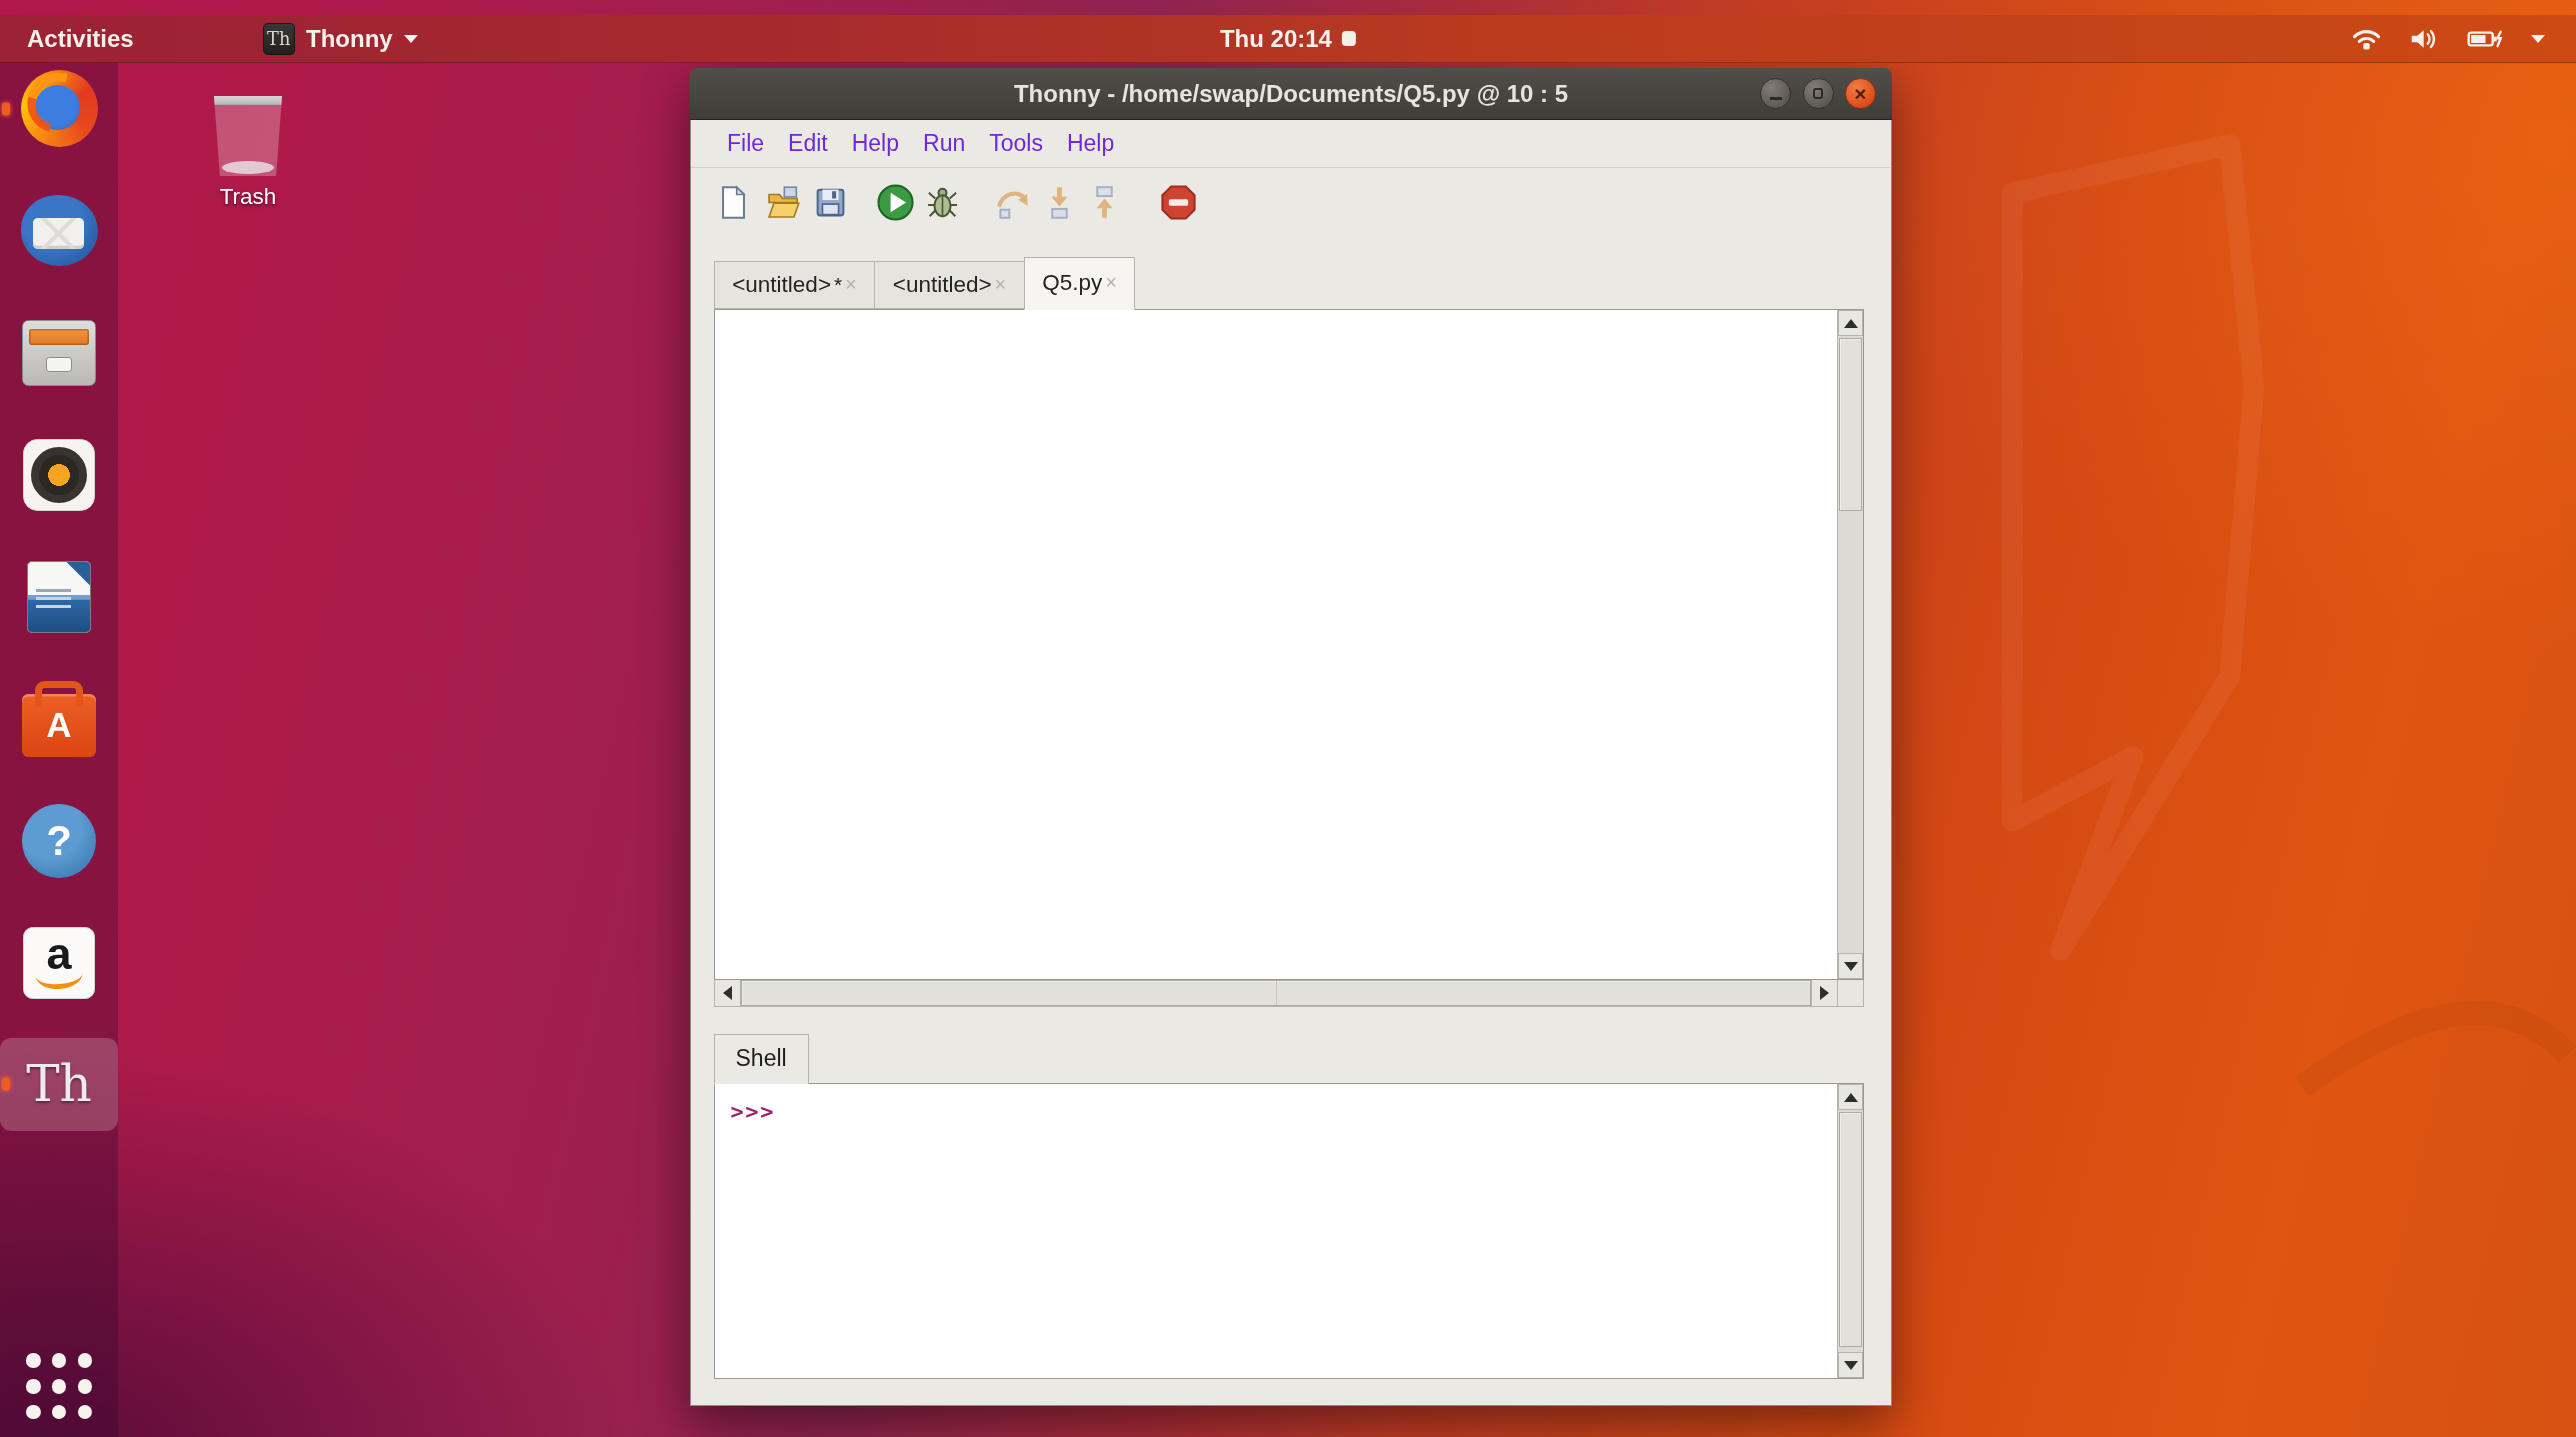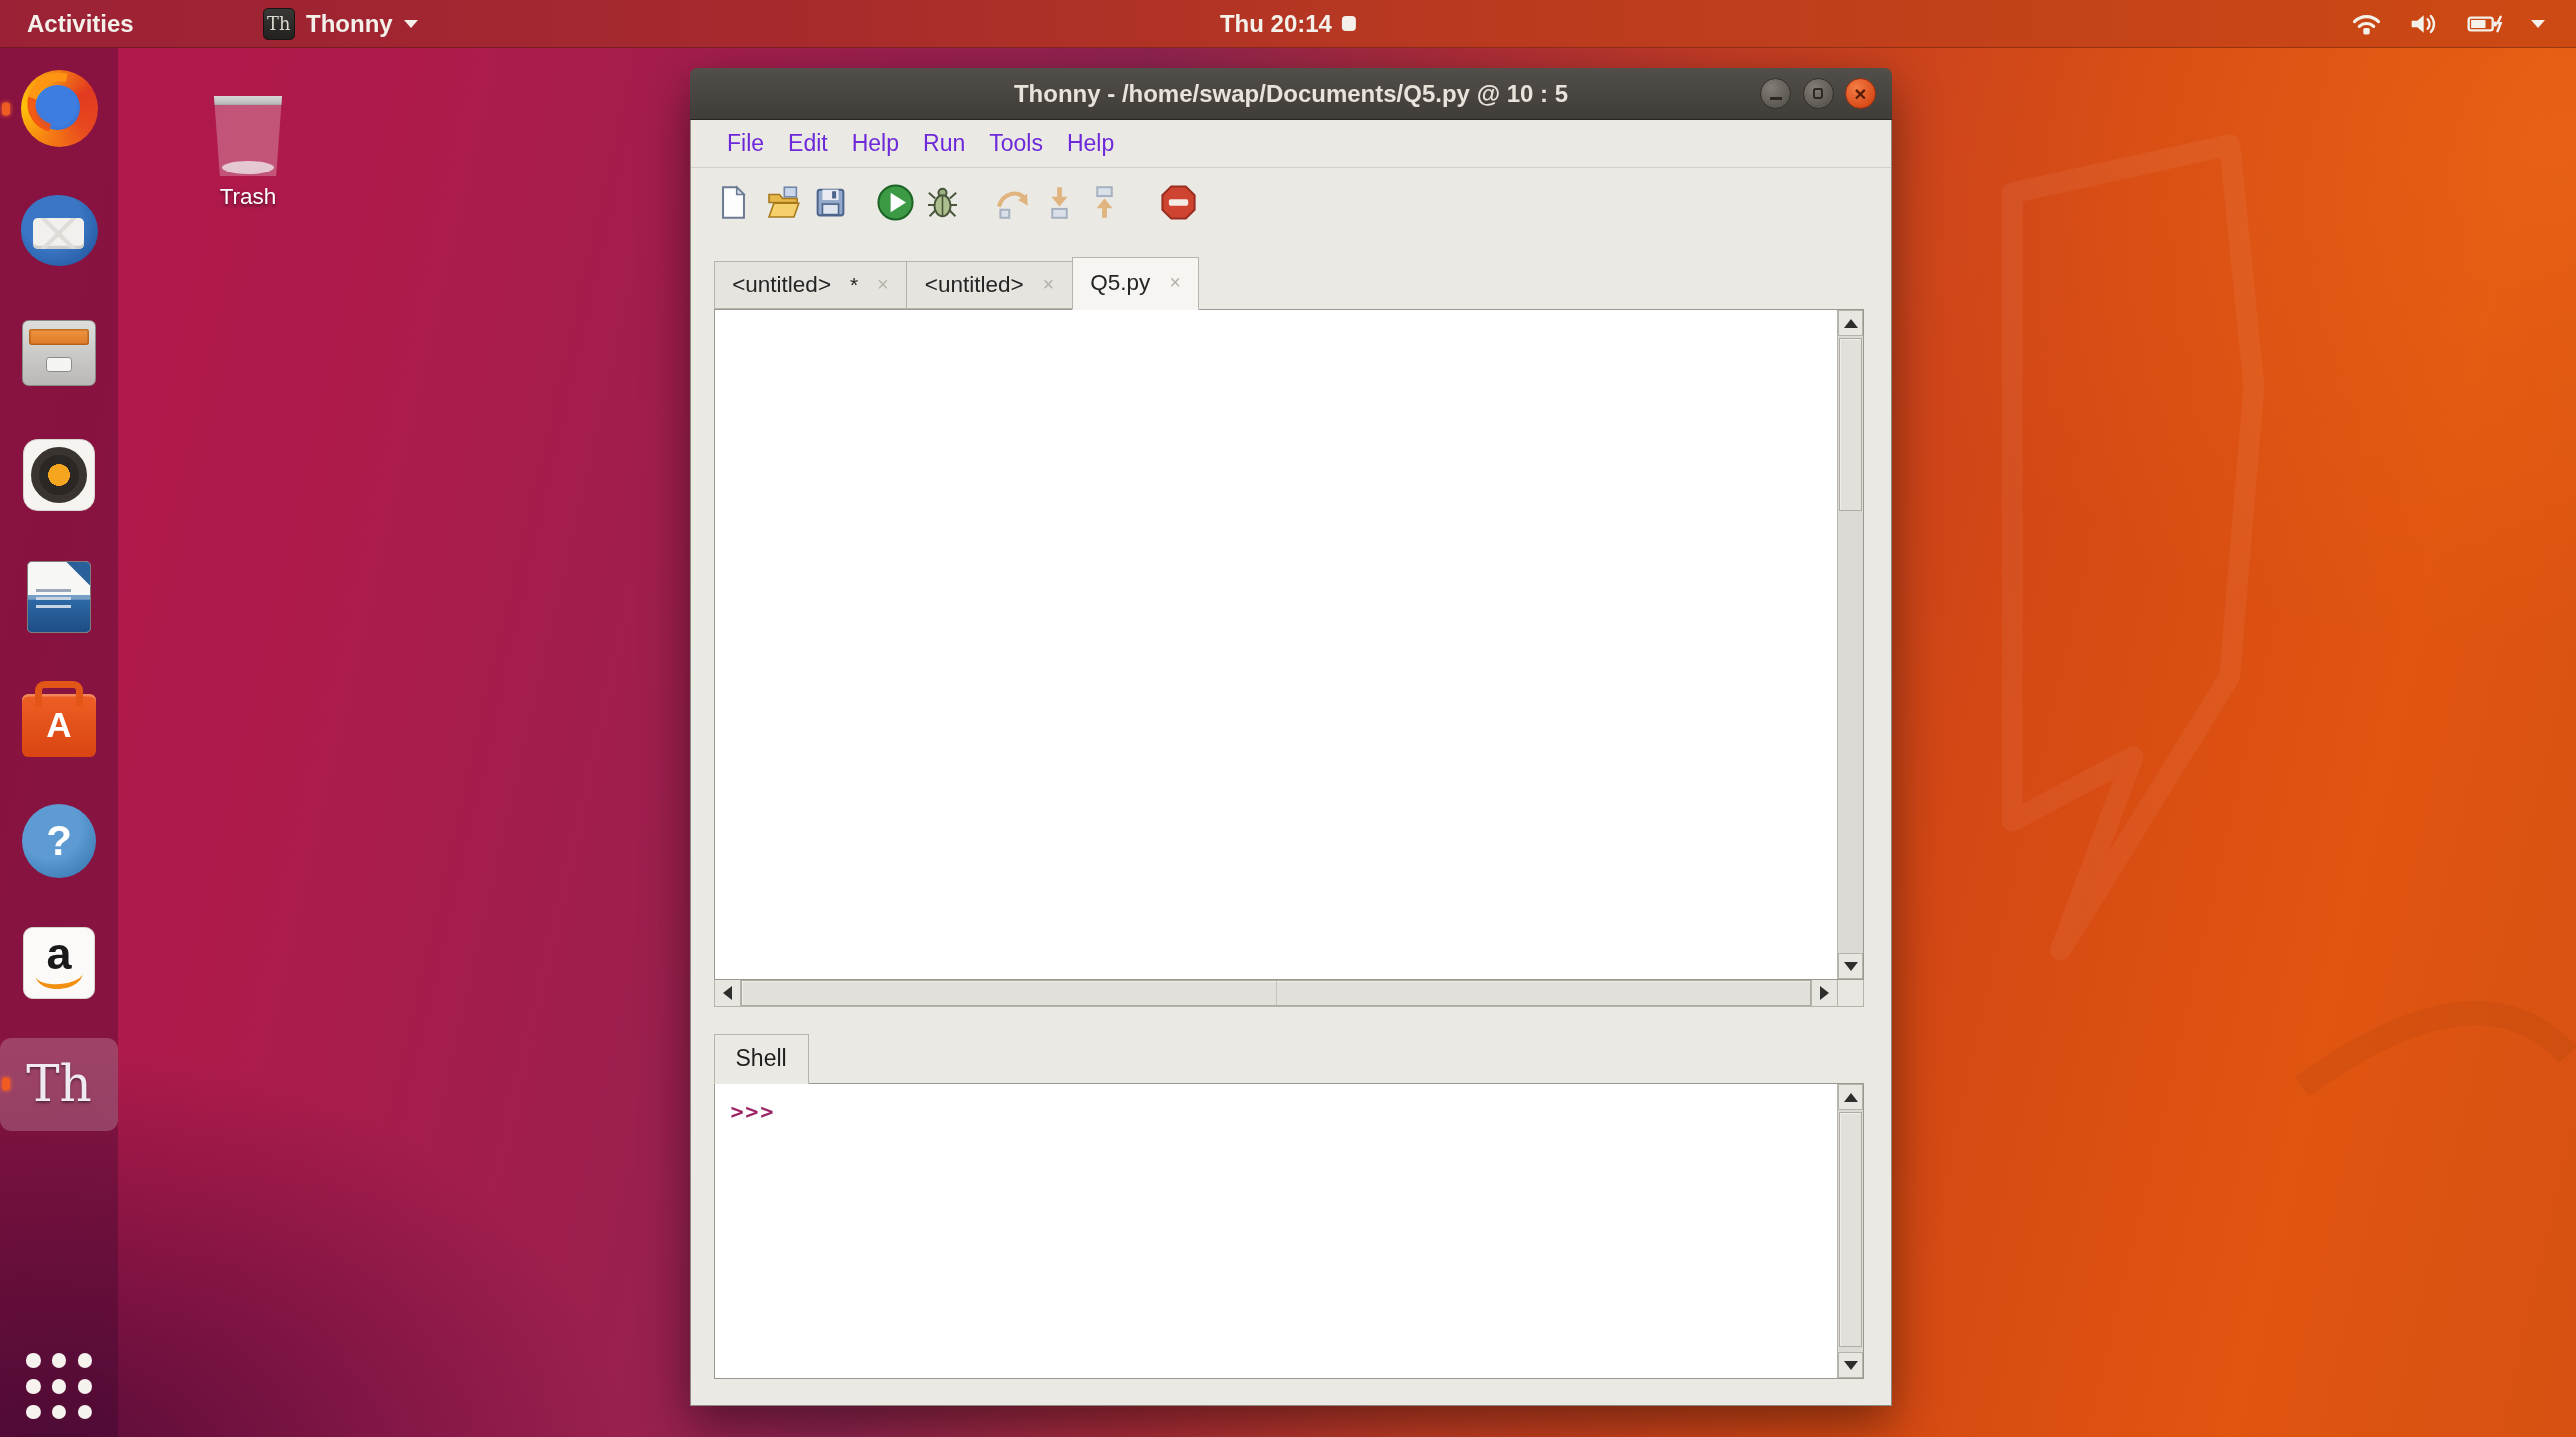--- a/index.html
+++ b/index.html
@@ -10,21 +10,21 @@
     position:absolute; inset:0;
     background:
       radial-gradient(886px 644px at 2% 102%, rgba(30,2,45,.60), transparent 65%),
       radial-gradient(1127px 725px at 100% 10%, rgba(255,130,30,.25), transparent 70%),
       linear-gradient(103deg,#b1174a 0%,#ad1b4b 16%,#9d1f4e 30%,#8f2350 40%,#a92b3a 50%,#c23c24 60%,#d44814 74%,#e05510 88%,#d65112 100%);
   }
   .wall-swoosh { position:absolute; right:0; top:48px; width:612px; height:1047px; opacity:.75; }
 
   
   .topbar {
-    position:absolute; left:0; top:0; width:2576px; height:48px; z-index:50;
+    position:absolute; left:0; top:15px; width:2576px; height:48px; z-index:50;
     background:linear-gradient(90deg,#9b2136 0%,#a62a2d 30%,#ba3a1f 58%,#cd4a13 100%);
     border-bottom:0.8px solid rgba(0,0,0,.25);
     display:flex; align-items:center; color:#f4f0ea;
   }
   .activities { font-size:24px; font-weight:bold; margin-left:27px; }
   .appmenu { display:flex; align-items:center; gap:11.3px; margin-left:129px; }
   .th-badge { width:32px; height:32px; border-radius:4.8px; background:linear-gradient(#3a3836,#232120);
     border:0.8px solid #171514; color:#dcd7cf; font-family:"DejaVu Serif", serif; font-size:17.7px;
     display:flex; align-items:center; justify-content:center; }
   .appmenu-label { font-size:24px; font-weight:bold; }
@@ -144,21 +144,21 @@
 
   .toolbar { height:69px; display:flex; align-items:center; }
   .tbtn { width:39px; height:39px; display:flex; align-items:center; justify-content:center; }
   .tbtn svg { display:block; }
   .faded { opacity:.55; }
 
   .content { padding-left:22.5px; padding-right:27px; }
 
   .tabs-row { display:flex; align-items:flex-end; height:72px; padding-top:19.3px; }
   .tab { height:48px; background:#e6e4df; border:0.8px solid #b6b3ab; border-right:none;
-    display:flex; align-items:center; padding:0 17.7px; gap:19px; }
+    display:flex; align-items:center; padding:0 17.7px; gap:3px; }
   .tab:last-of-type { border-right:0.8px solid #b6b3ab; }
   .tab-label { font-size:22.5px; color:#242424; }
   .tab-star { font-size:21px; color:#242424; }
   .tab-close { font-size:19.3px; color:#b3b0a8; }
   .tab.active { height:53px; background:#f6f5f2; border-bottom:0.8px solid #f6f5f2; margin-bottom:-0.8px; z-index:3; position:relative; }
 
   .editor-frame { display:flex; height:671px; border:0.8px solid #9b988f; background:#fff; position:relative; z-index:1; }
   .editor-area { flex:1; background:#fff; }
 
   .vsb { width:26px; background:#dcdad5; border-left:0.8px solid #b6b3ab; display:flex; flex-direction:column; }

